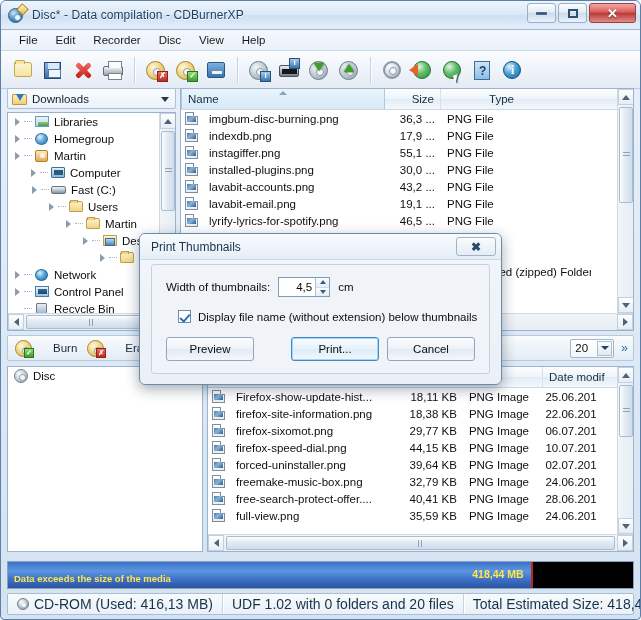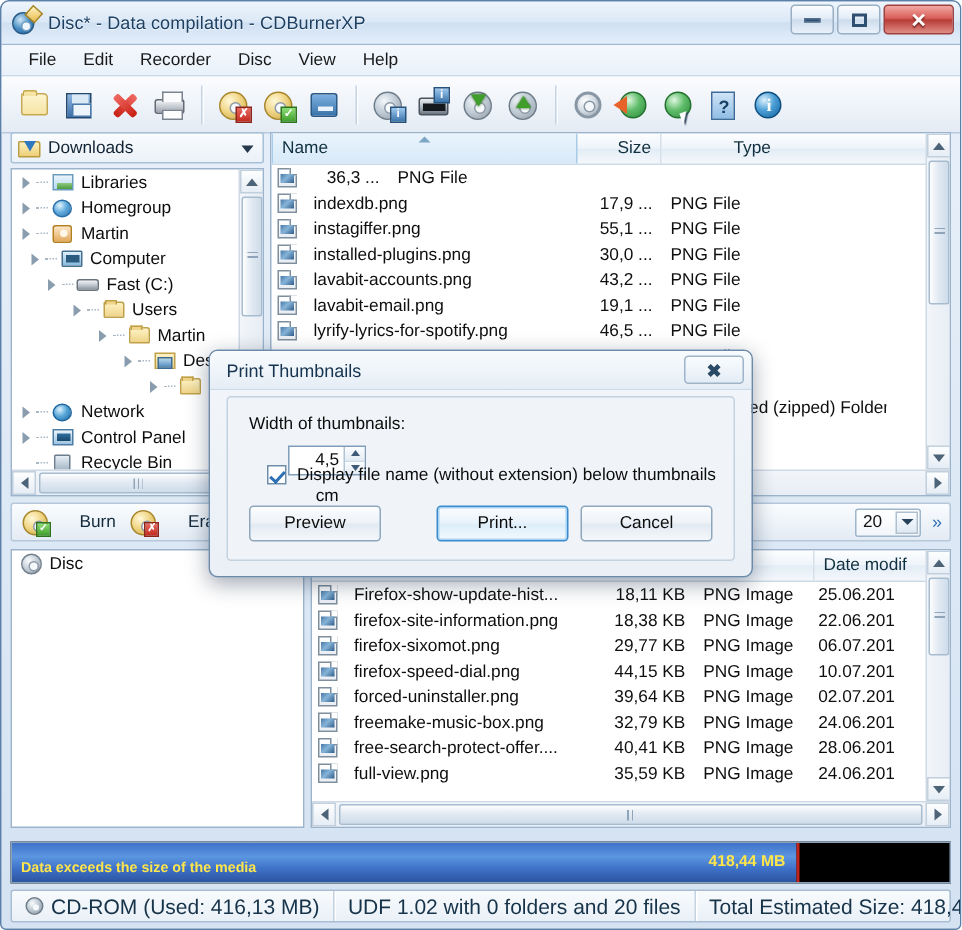--- a/index.html
+++ b/index.html
@@ -484,21 +484,21 @@
   .dlg-title .t { font-size:12px; color:#16344f; }
   .dlg-close {
     position:absolute; right:5px; top:3px; width:40px; height:19px;
     background: linear-gradient(180deg,#fafcfe,#e3ecf5);
     border:1px solid #9fb4c8; border-radius:3px;
     display:flex; align-items:center; justify-content:center;
     color:#2b4a66; font-size:12px; font-weight:bold;
   }
   .dlg-body { position:absolute; left:11px; right:11px; top:30px; bottom:10px;
     background:#f0f4f8; border:1px solid #c3d2e0; border-radius:3px; }
-  .dlg-row1 { position:absolute; left:14px; top:12px; display:flex; align-items:center; gap:8px;flex-direction:column; }
+  .dlg-row1 { position:absolute; left:14px; top:12px; display:flex; align-items:center; gap:8px; }
   .dlg-lbl { font-size:11.5px; color:#0c0c0c; }
   .spin {
     width:52px; height:20px; background:#ffffff; border:1px solid #7f9cb8;
     display:flex; align-items:center; position:relative;
   }
   .spin .val { flex:1; text-align:right; padding-right:3px; font-size:11.5px; color:#0b0b0b; }
   .spin .btns { width:14px; height:18px; display:flex; flex-direction:column; border-left:1px solid #b3c4d4; }
   .spin .btns div {
     flex:1; background: linear-gradient(180deg,#fbfdff,#e4ecf4);
     display:flex; align-items:center; justify-content:center; border-bottom:1px solid #ccd9e6;
@@ -692,21 +692,21 @@
               <span>Homegroup</span>
             </div>
             <div class="tnode" style="padding-left: 4px;">
               <div class="exp has"></div>
               <div class="dots"></div>
               <div class="ti">
                 <div class="ti-user"></div>
               </div>
               <span>Martin</span>
             </div>
-            <div class="tnode" style="padding-left: 10px;">
+            <div class="tnode" style="padding-left: 20px;">
               <div class="exp has"></div>
               <div class="dots"></div>
               <div class="ti">
                 <div class="ti-pc"></div>
               </div>
               <span>Computer</span>
             </div>
             <div class="tnode" style="padding-left: 21px;">
               <div class="exp has"></div>
               <div class="dots"></div>
@@ -807,20 +807,21 @@
             <div class="ch" style="width: 56px; justify-content: flex-end;">
               <span>Size</span>
             </div>
             <div class="ch" style="width: 150px; margin-left: 42px;">
               <span>Type</span>
             </div>
           </div>
         <div class="rows" id="fl-rows">
             <div class="frow">
               <div class="fi"></div>
+              <div class="cell" style="width: 182px;">imgbum-disc-burning.png</div>
               <div class="cell" style="width: 56px; text-align: right;">36,3 ...</div>
               <div class="cell" style="width: 150px;">PNG File</div>
             </div>
             <div class="frow">
               <div class="fi"></div>
               <div class="cell" style="width: 182px;">indexdb.png</div>
               <div class="cell" style="width: 56px; text-align: right;">17,9 ...</div>
               <div class="cell" style="width: 150px;">PNG File</div>
             </div>
             <div class="frow">

